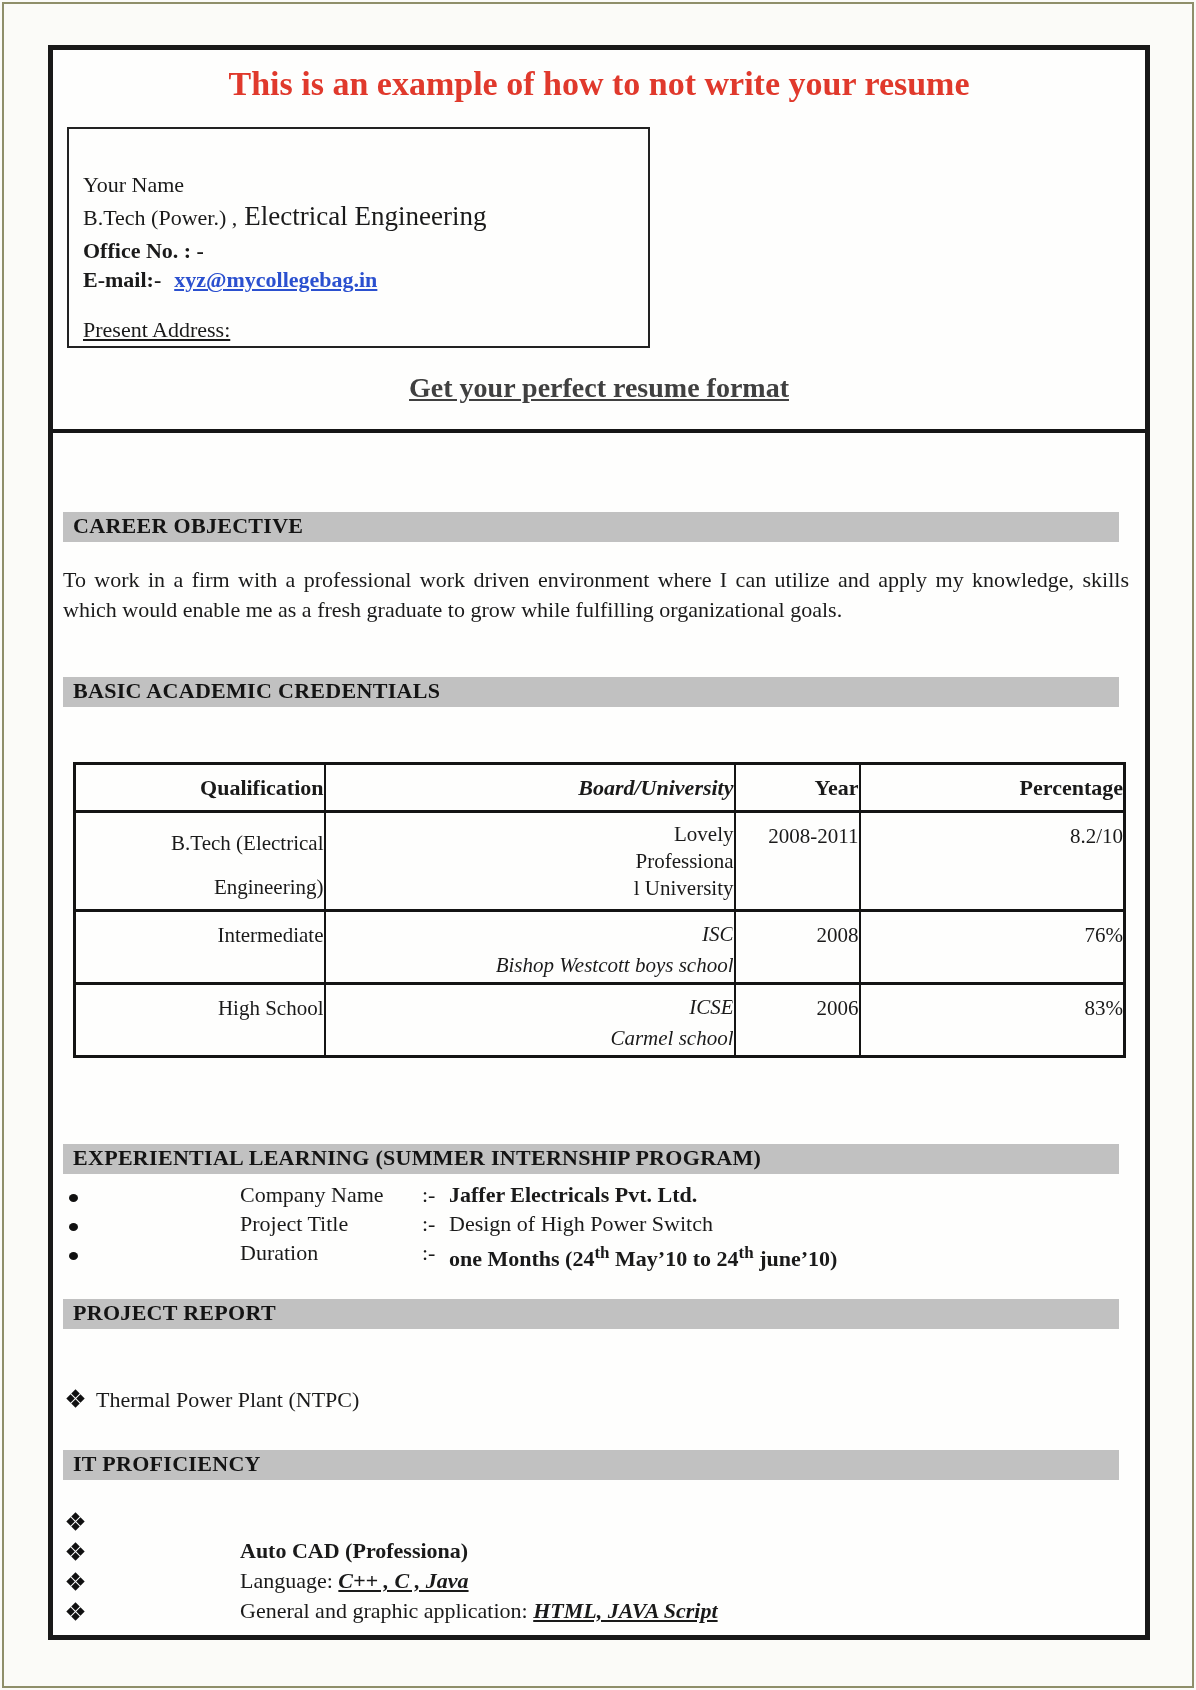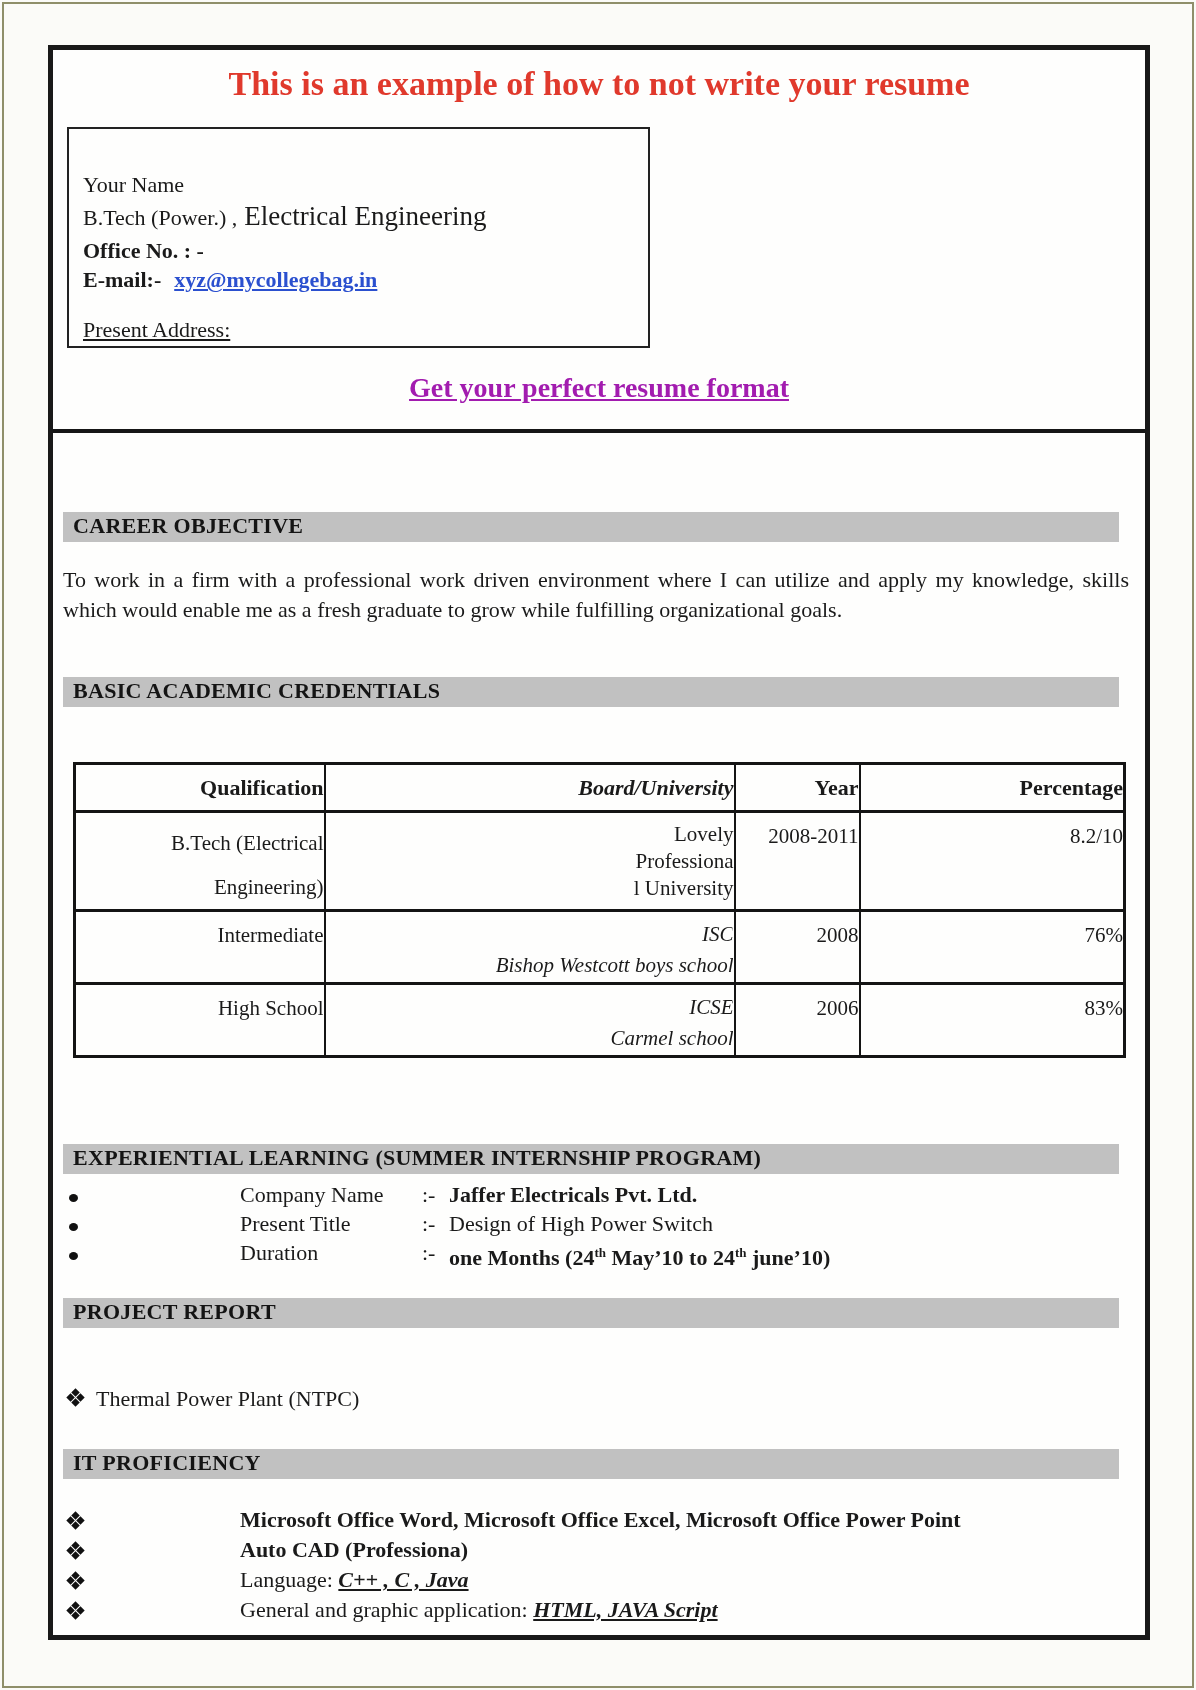--- a/index.html
+++ b/index.html
@@ -30,21 +30,21 @@
   .contact-name { font-size:22px; line-height:27px; }
   .degree-line { margin-top:2px; line-height:32px; white-space:nowrap; }
   .degree-prefix { font-size:22px; }
   .degree-main { font-size:27px; margin-left:7px; }
   .contact-no { font-size:22px; font-weight:bold; line-height:29px; }
   .email-line { font-size:22px; font-weight:bold; line-height:29px; }
   .email-link { color:#2b50cf; text-decoration:underline; margin-left:13px; cursor:pointer; }
   .present-address { margin-top:23px; font-size:22px; text-decoration:underline; }
   .cta-wrap { margin-top:24px; text-align:center; }
   .cta-link {
-    font-size:28px; font-weight:bold; color:#a21caf;
+    font-size:28px; font-weight:bold; color:#404040;
     text-decoration:underline; cursor:pointer;
   }
   .divider { margin-top:25px; height:0; border-top:4px solid #161616; }
   
   .bar {
     margin-left:10px; width:1056px; box-sizing:border-box;
     background:#c1c1c1; font-size:22px; font-weight:bold;
     padding:1px 0 3px 10px; letter-spacing:0.3px; color:#141414;
   }
   #bar-career  { margin-top:79px; }
@@ -85,21 +85,21 @@
   .brow { display:flex; align-items:flex-start; font-size:22px; line-height:29px; }
   .bcol { width:187px; box-sizing:border-box; padding-left:16px; }
   .blabel { width:182px; }
   .bsep { width:27px; }
   .bvalue { flex:1; }
   .bold { font-weight:bold; }
   .dot {
     display:inline-block; width:9px; height:8px; border-radius:50%;
     background:#111; margin-top:11px;
   }
-  sup.ord { font-size:13px; font-weight:bold;text-align:center; }
+  sup.ord { font-size:17px; font-weight:bold;text-align:center; }
   
   .dmd {
     display:inline-block; width:13px; height:13px; margin-top:7px;
     transform:rotate(45deg);
     background:
       linear-gradient(#111,#111) 0 0    / 6px 6px no-repeat,
       linear-gradient(#111,#111) 7px 0  / 6px 6px no-repeat,
       linear-gradient(#111,#111) 0 7px  / 6px 6px no-repeat,
       linear-gradient(#111,#111) 7px 7px/ 6px 6px no-repeat;
   }
@@ -193,21 +193,21 @@
 
   <div class="blist">
     <div class="brow">
       <span class="bcol"><span class="dot"></span></span>
       <span class="blabel">Company Name</span>
       <span class="bsep">:-</span>
       <span class="bvalue bold">Jaffer Electricals Pvt. Ltd.</span>
     </div>
     <div class="brow">
       <span class="bcol"><span class="dot"></span></span>
-      <span class="blabel">Present Title</span>
+      <span class="blabel">Project Title</span>
       <span class="bsep">:-</span>
       <span class="bvalue">Design of High Power Switch</span>
     </div>
     <div class="brow">
       <span class="bcol"><span class="dot"></span></span>
       <span class="blabel">Duration</span>
       <span class="bsep">:-</span>
       <span class="bvalue bold"><span>one Months (24</span><sup class="ord">th</sup><span> May’10 to 24</span><sup class="ord">th</sup><span> june’10)</span></span>
     </div>
   </div>
@@ -217,21 +217,20 @@
   <div class="thermal-row">
     <span class="dmd"></span>
     <span>Thermal Power Plant (NTPC)</span>
   </div>
 
   <div class="bar" id="bar-it">IT PROFICIENCY</div>
 
   <div class="itlist">
     <div class="itrow">
       <span class="bcol"><span class="dmd"></span></span>
-      <span class="ittext bold">Microsoft Office Word, Microsoft Office Excel, Microsoft Office Power Point</span>
     </div>
     <div class="itrow">
       <span class="bcol"><span class="dmd"></span></span>
       <span class="ittext bold">Auto CAD (Professiona)</span>
     </div>
     <div class="itrow">
       <span class="bcol"><span class="dmd"></span></span>
       <span class="ittext"><span>Language: </span><span class="hl">C++ , C , Java</span></span>
     </div>
     <div class="itrow">

